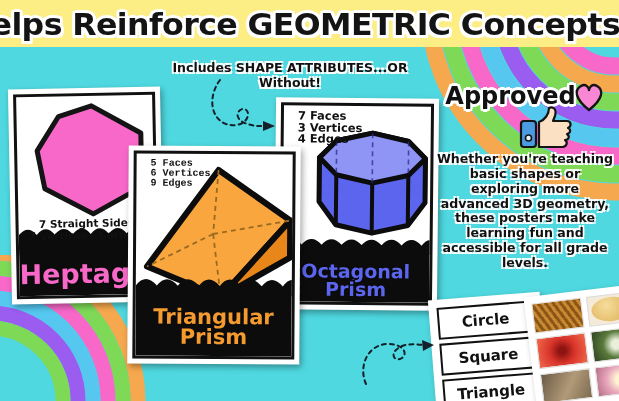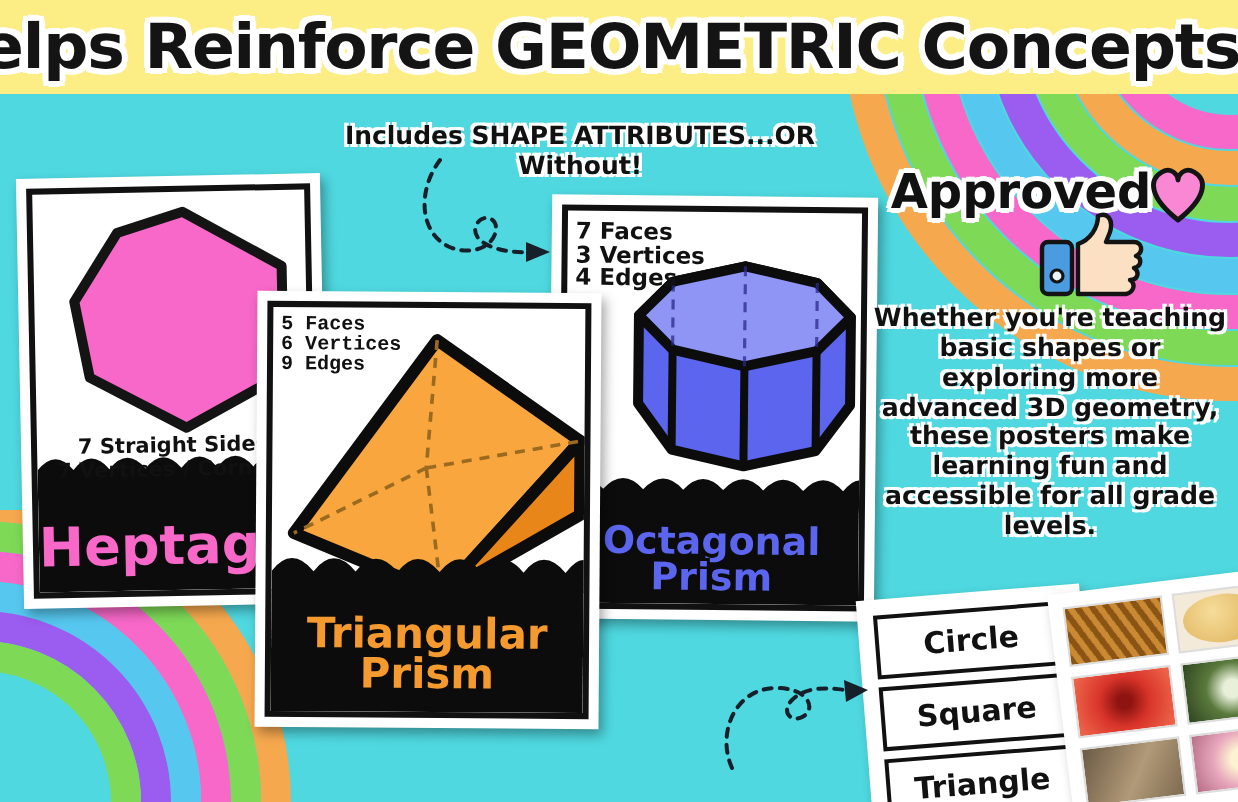--- a/index.html
+++ b/index.html
@@ -20,21 +20,21 @@
       0 -3px 0 #fff, 0 3px 0 #fff, -3px 0 0 #fff, 3px 0 0 #fff;
     z-index:22;
   }
 
   
   .doodle{position:absolute;z-index:30;}
 
   
   .poster{position:absolute;background:#ffffff;box-shadow:2px 3px 6px rgba(0,0,0,.35);}
   .poster .inner{position:absolute;inset:5px;border:3px solid #111;background:#fff;overflow:hidden;}
-  .attrs{position:absolute;left:4px;top:5px;line-height:1.02;
+  .attrs{position:absolute;left:14px;top:5px;line-height:1.02;
     font-family:"DejaVu Sans",sans-serif;font-weight:bold;color:#111;z-index:5;}
   .attrs div{white-space:nowrap;}
   .blackfoot{position:absolute;left:0;right:0;bottom:0;background:#0c0c0c;}
   .scallop{position:absolute;left:0;right:0;height:16px;}
   .shapename{position:absolute;left:0;right:0;text-align:center;
     font-family:"DejaVu Sans",sans-serif;font-weight:bold;line-height:0.95;
     text-shadow:-1.5px -1.5px 0 #0c0c0c,1.5px -1.5px 0 #0c0c0c,-1.5px 1.5px 0 #0c0c0c,1.5px 1.5px 0 #0c0c0c;}
 
   
   #poster-heptagon{left:10px;top:88px;width:152px;height:215px;transform:rotate(-1.1deg);z-index:10;}

